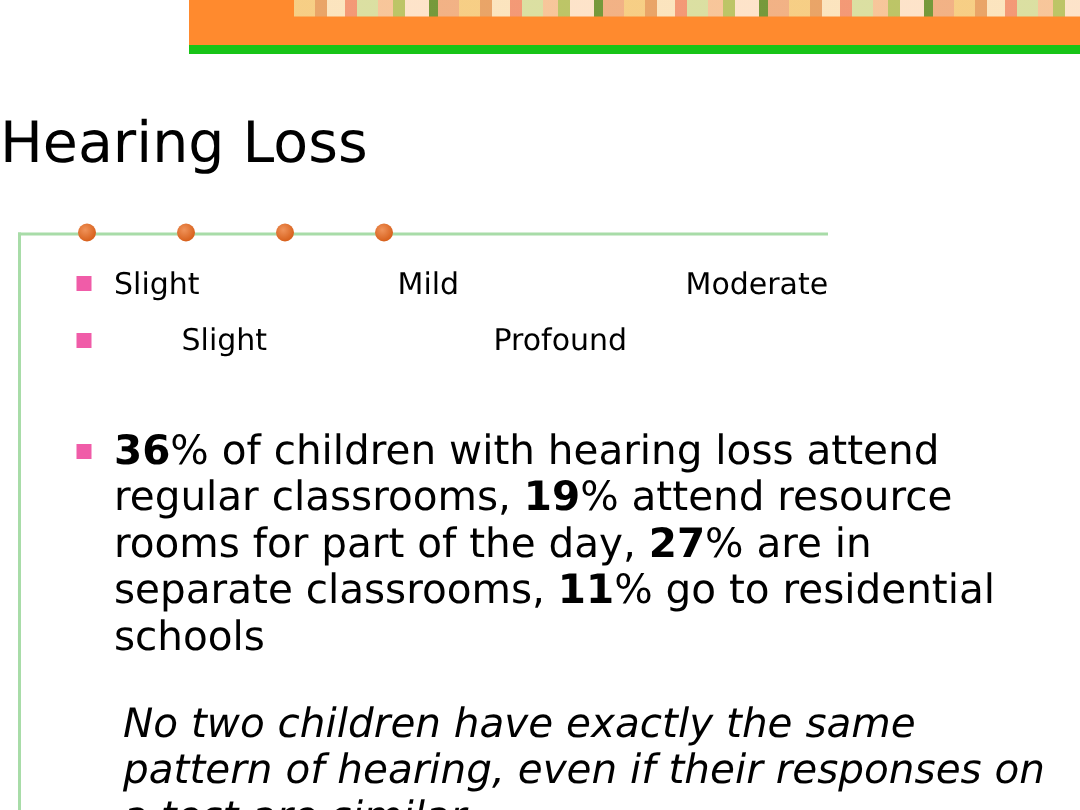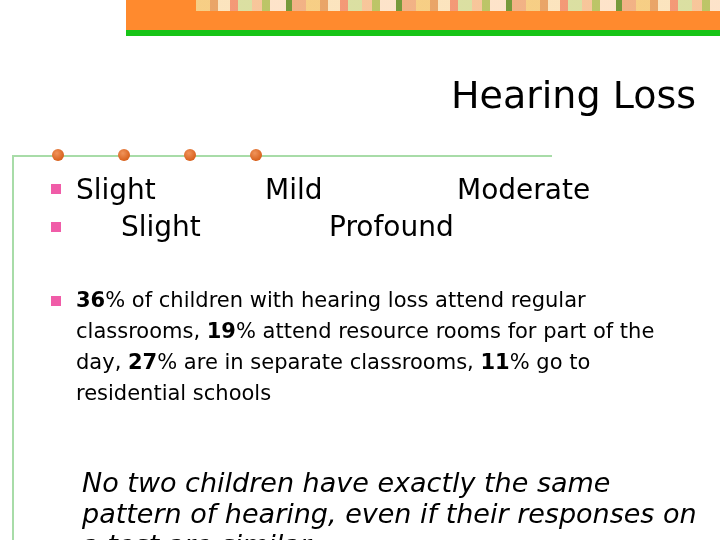--- a/index.html
+++ b/index.html
@@ -20,41 +20,41 @@
       #d9e4a8 42px 56px, #f7c9a0 56px 66px, #b9c86a 66px 74px, #fde8d2 74px 90px,
       #6f9a3c 90px 96px, #f1b48a 96px 110px);
     opacity: 0.95;
   }
   .green-bar {
     position: absolute; left: 126px; top: 30px; width: 594px; height: 6px;
     background: #17c417;
   }
   .title {
     position: absolute; left: 0; width: 696px; top: 70px;
-    text-align: right; font-size: 38px; line-height: 50px;
+    text-align: left; font-size: 38px; line-height: 50px;
   }
   .frame-top {
     position: absolute; left: 12px; top: 155px; width: 540px; height: 2px;
     background: #a8dca8;
   }
   .frame-left {
     position: absolute; left: 12px; top: 155px; width: 2px; height: 385px;
     background: #a8dca8;
   }
   .dot {
     position: absolute; top: 149px; width: 12px; height: 12px; border-radius: 50%;
     background: radial-gradient(circle at 40% 35%, #f0935a, #d8621e 70%);
   }
   .bullet {
     position: absolute; width: 10px; height: 10px; background: #f05ca8;
   }
-  .txt { position: absolute; font-size: 28px; line-height: 31px; white-space: nowrap; }
+  .txt { position: absolute; font-size: 20px; line-height: 31px; white-space: nowrap; }
   .para {
     position: absolute; left: 76px; top: 285px; width: 610px;
-    font-size: 21px; line-height: 31px;
+    font-size: 27px; line-height: 31px;
   }
   .para b { font-weight: bold; }
   .note {
     position: absolute; left: 82px; top: 467px; width: 620px;
     font-size: 27px; line-height: 31px; font-style: italic;
   }
 </style>
 </head>
 <body>
 

